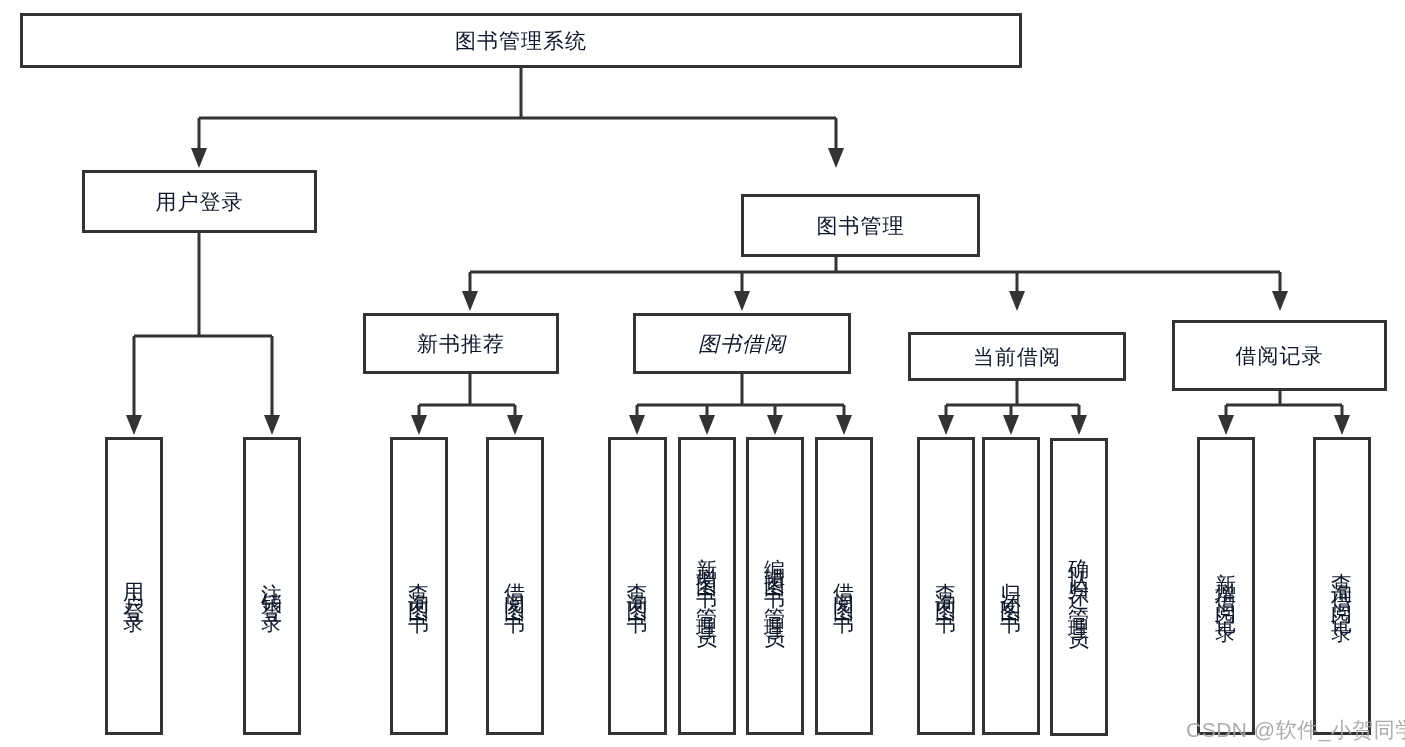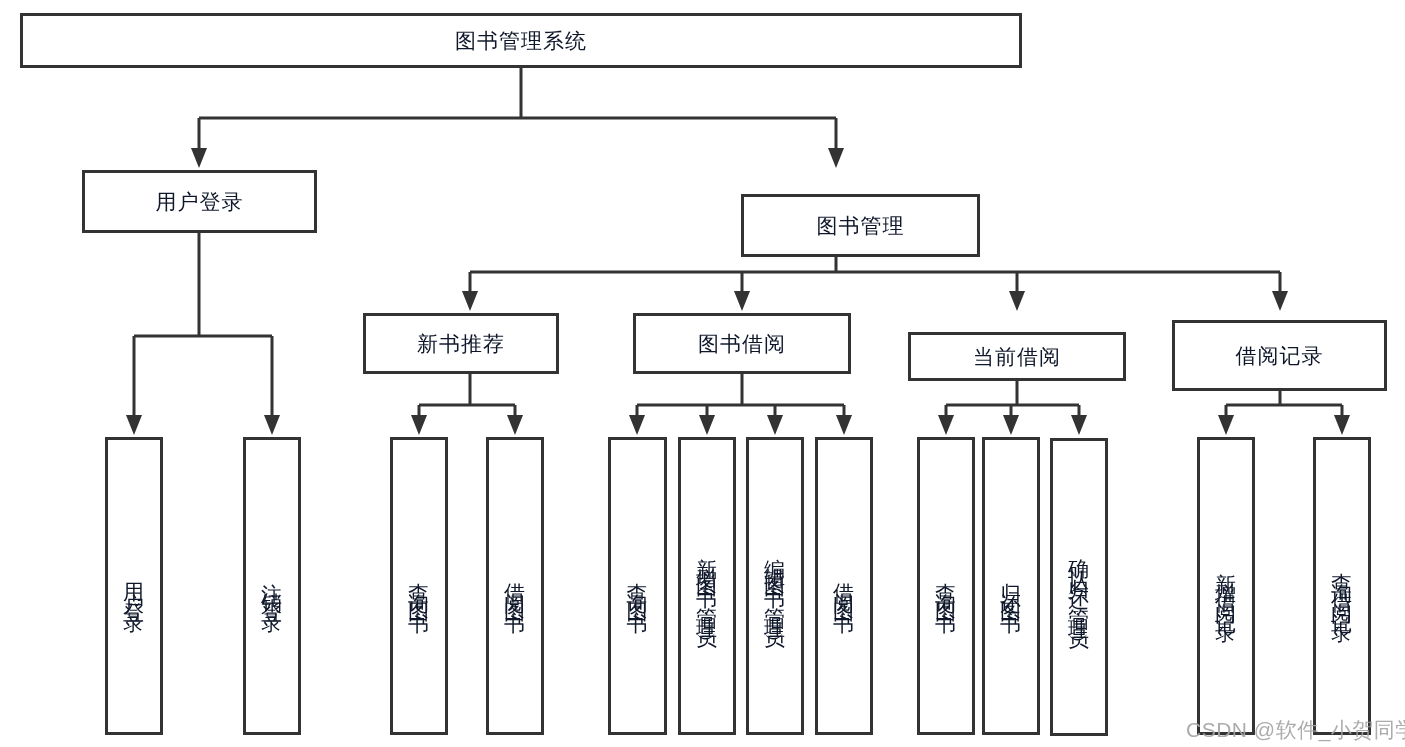--- a/index.html
+++ b/index.html
@@ -78,21 +78,21 @@
       <polygon points="1334,415 1350,415 1342,435"></polygon>
     </g>
   </svg>
 
   <div class="node" style="left:20px;top:13px;width:1002px;height:55px;">图书管理系统</div>
 
   <div class="node" style="left:82px;top:170px;width:235px;height:63px;">用户登录</div>
   <div class="node" style="left:741px;top:170px;width:239px;height:63px;margin-top:24px;">图书管理</div>
 
   <div class="node" style="left:363px;top:313px;width:196px;height:61px;">新书推荐</div>
-  <div class="node" style="left:633px;top:313px;width:218px;height:61px;">图书借阅</div>
+  <div class="node" style="left:633px;top:313px;width:218px;height:61px;font-style:italic;">图书借阅</div>
   <div class="node" style="left:908px;top:332px;width:218px;height:49px;">当前借阅</div>
   <div class="node" style="left:1172px;top:313px;width:215px;height:71px;margin-top:7px;">借阅记录</div>
 
   <div class="node vnode" style="left:105px;top:437px;width:58px;height:298px;">用户登录</div>
   <div class="node vnode" style="left:243px;top:437px;width:58px;height:298px;">注销登录</div>
 
   <div class="node vnode" style="left:390px;top:437px;width:58px;height:298px;">查询图书</div>
   <div class="node vnode" style="left:486px;top:437px;width:58px;height:298px;">借阅图书</div>
 
   <div class="node vnode" style="left:608px;top:437px;width:59px;height:298px;">查询图书</div>

